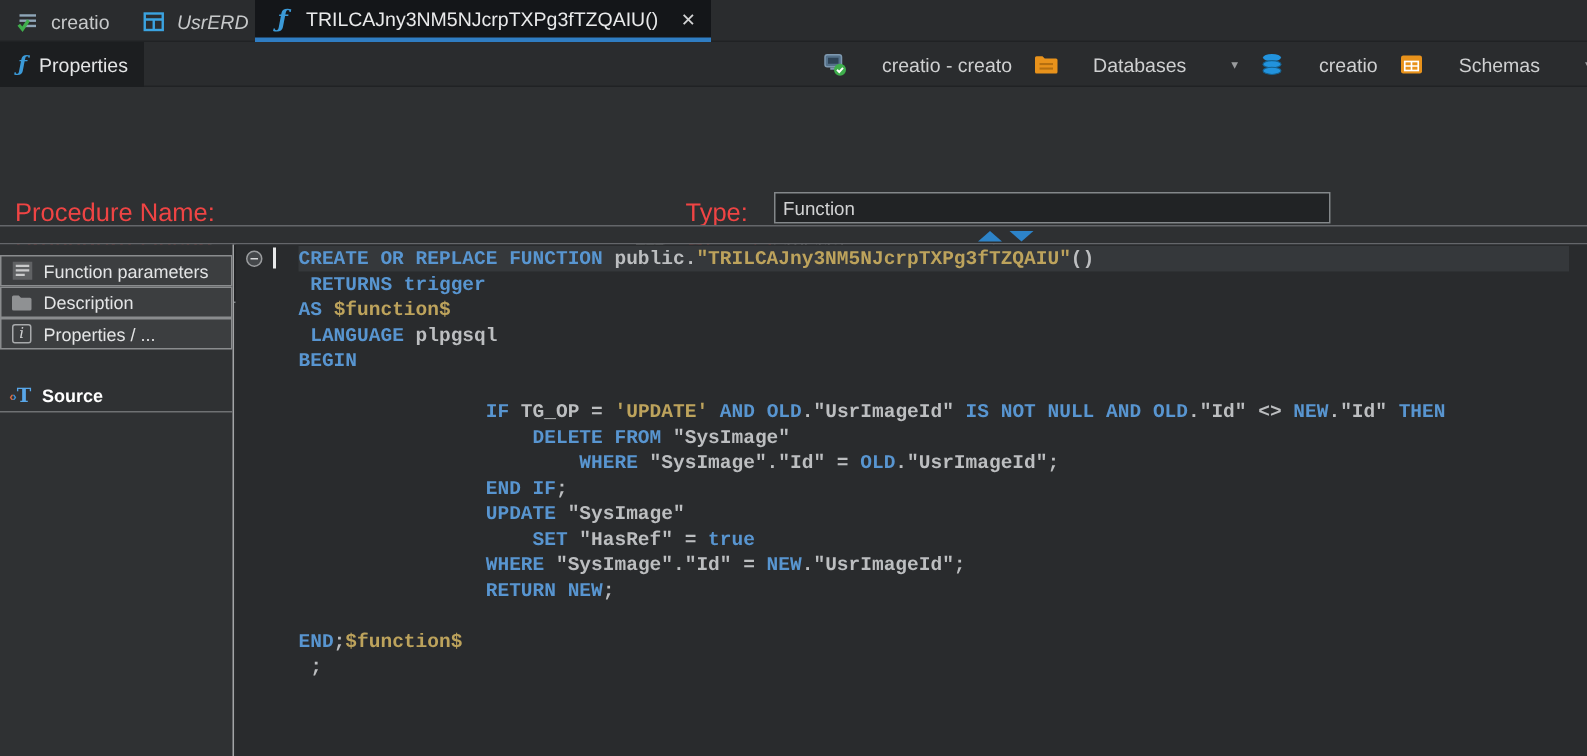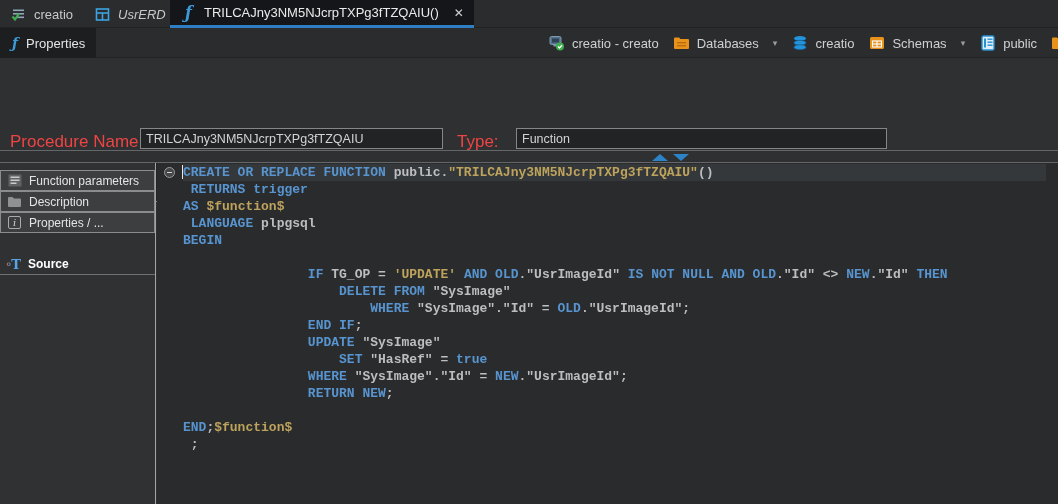--- a/index.html
+++ b/index.html
@@ -10,21 +10,21 @@
   #tabbar { position:absolute; left:0; top:0; width:1058px; height:28px; background:#2a2c2e; border-bottom:1px solid #202224; }
   .wtab { position:absolute; top:0; height:28px; display:flex; align-items:center; gap:7px; padding:0 10px; color:#c7c9ca; font-size:13px; cursor:default; }
   .wtab.active { background:#141619; border-bottom:3px solid #2f7dc3; color:#e9eaeb; }
   .wtab .close { margin-left:8px; color:#d2d3d4; font-size:12px; }
   .fn-glyph { font-family:"DejaVu Serif", serif; font-style:italic; font-weight:bold; color:#3b9ad8; font-size:16px; line-height:1; }
 
   
   #toolbar { position:absolute; left:0; top:28px; width:1058px; height:30px; background:#2a2c2e; border-bottom:1px solid #202224; }
   #props-tab { position:absolute; left:0; top:0; height:30px; width:96px; background:#1c1e20; display:flex; align-items:center; gap:8px; padding-left:12px; color:#e4e5e6; font-size:13px; }
   #breadcrumbs { position:absolute; left:548px; top:0; right:0; height:30px; display:flex; align-items:center; gap:14px; overflow:hidden; white-space:nowrap; }
-  .crumb { display:flex; align-items:center; gap:7px; color:#cfd0d1; font-size:13px; flex:0 0 auto; }
+  .crumb { display:flex; align-items:center; gap:23px; color:#cfd0d1; font-size:13px; flex:0 0 auto; }
   .chev { color:#9a9c9e; font-size:9px; margin-left:7px; }
 
   
   #form-panel { position:absolute; left:0; top:58px; width:1058px; height:92px; background:#2e3032; }
   .flabel { position:absolute; color:#ef4444; font-size:17px; }
   .finput { position:absolute; background:#212325; border:1px solid #83878a; color:#d2d3d4; font-size:12.5px; font-family:"Liberation Sans",sans-serif; padding:0 5px; outline:none; }
   #desc-area { position:absolute; left:140px; top:94px; width:303px; height:50px; background:#212325; border:1px solid #83878a; }
   #desc-text { position:absolute; left:0; top:0; width:282px; height:48px; background:transparent; border:none; resize:none; outline:none; color:#d2d3d4; font-size:12.5px; font-family:"Liberation Sans",sans-serif; }
   #desc-scroll { position:absolute; right:0; top:0; width:18px; height:48px; background:#e9e7e4; }
   .sb-arrow { position:absolute; left:0; width:18px; height:15px; display:flex; align-items:center; justify-content:center; }
@@ -46,21 +46,21 @@
   .info-box { width:13px; height:13px; border:1px solid #a8aaac; border-radius:2px; color:#d2d3d4; font-family:"DejaVu Serif",serif; font-style:italic; font-size:10px; display:flex; align-items:center; justify-content:center; }
   
   .src-ic { display:flex; align-items:center; line-height:1; }
   .src-arrows { font-size:9px; letter-spacing:-1px; margin-right:1px; }
   .src-arrows .a1 { color:#d26a45; } .src-arrows .a2 { color:#3f8fd0; }
   .src-t { font-family:"DejaVu Serif",serif; font-weight:bold; color:#58a6e8; font-size:13px; }
 
   
   #editor { position:absolute; left:157px; top:0; width:901px; height:341px; background:#292b2d; overflow:hidden; }
   #code-lines { position:absolute; left:0; top:1px; width:100%; }
-  .code-line { height:17px; line-height:17px; margin-left:26px; margin-right:12px; white-space:pre; font-family:"Liberation Mono", monospace; font-size:13px; font-weight:bold; }
+  .code-line { height:17px; line-height:17px; margin-left:42px; margin-right:12px; white-space:pre; font-family:"Liberation Mono", monospace; font-size:13px; font-weight:bold; }
   .code-line.current { background:#35383b; }
   .tok-kw  { color:#5895d0; }
   .tok-str { color:#bda35c; }
   .tok-pl  { color:#bcbec0; }
   #fold-marker { position:absolute; left:7px; top:4px; width:11px; height:11px; border:1px solid #9a9c9e; border-radius:50%; background:#44474a; }
   #fold-marker::after { content:""; position:absolute; left:2px; top:4px; width:5px; height:1px; background:#d6d7d8; }
   #cursor { position:absolute; left:25px; top:2px; width:2px; height:14px; background:#e8e9ea; }
 
   svg { display:block; }
 </style>
@@ -175,21 +175,20 @@
           <path d="M1 2.5 Q1 1.5 2 1.5 L6 1.5 L7.5 3 L15 3 Q16 3 16 4 L16 12 Q16 13 15 13 L2 13 Q1 13 1 12 Z" fill="#e8921b"></path>
         </svg>
       </span>
 
     </div>
   </div>
 </div>
 
 <div id="form-panel">
   <div class="flabel" style="left:10px; top:74px;">Procedure Name:</div>
-  <input class="finput" style="left: 140px; top: 70px; width: 303px; height: 21px;" value="TRILCAJny3NM5NJcrpTXPg3fTZQAIU">
 
   <div class="flabel" style="left:10px; top:97px;">Procedure Description:</div>
   <div id="desc-area">
     <textarea id="desc-text" style=""></textarea>
     <div id="desc-scroll">
       <div class="sb-arrow" style="top:0;">
         <svg width="9" height="6" viewBox="0 0 9 6">
             <path d="M1 5 L4.5 1.5 L8 5" stroke="#8f8f8f" stroke-width="1.4" fill="none"></path>
           </svg>
       </div>

